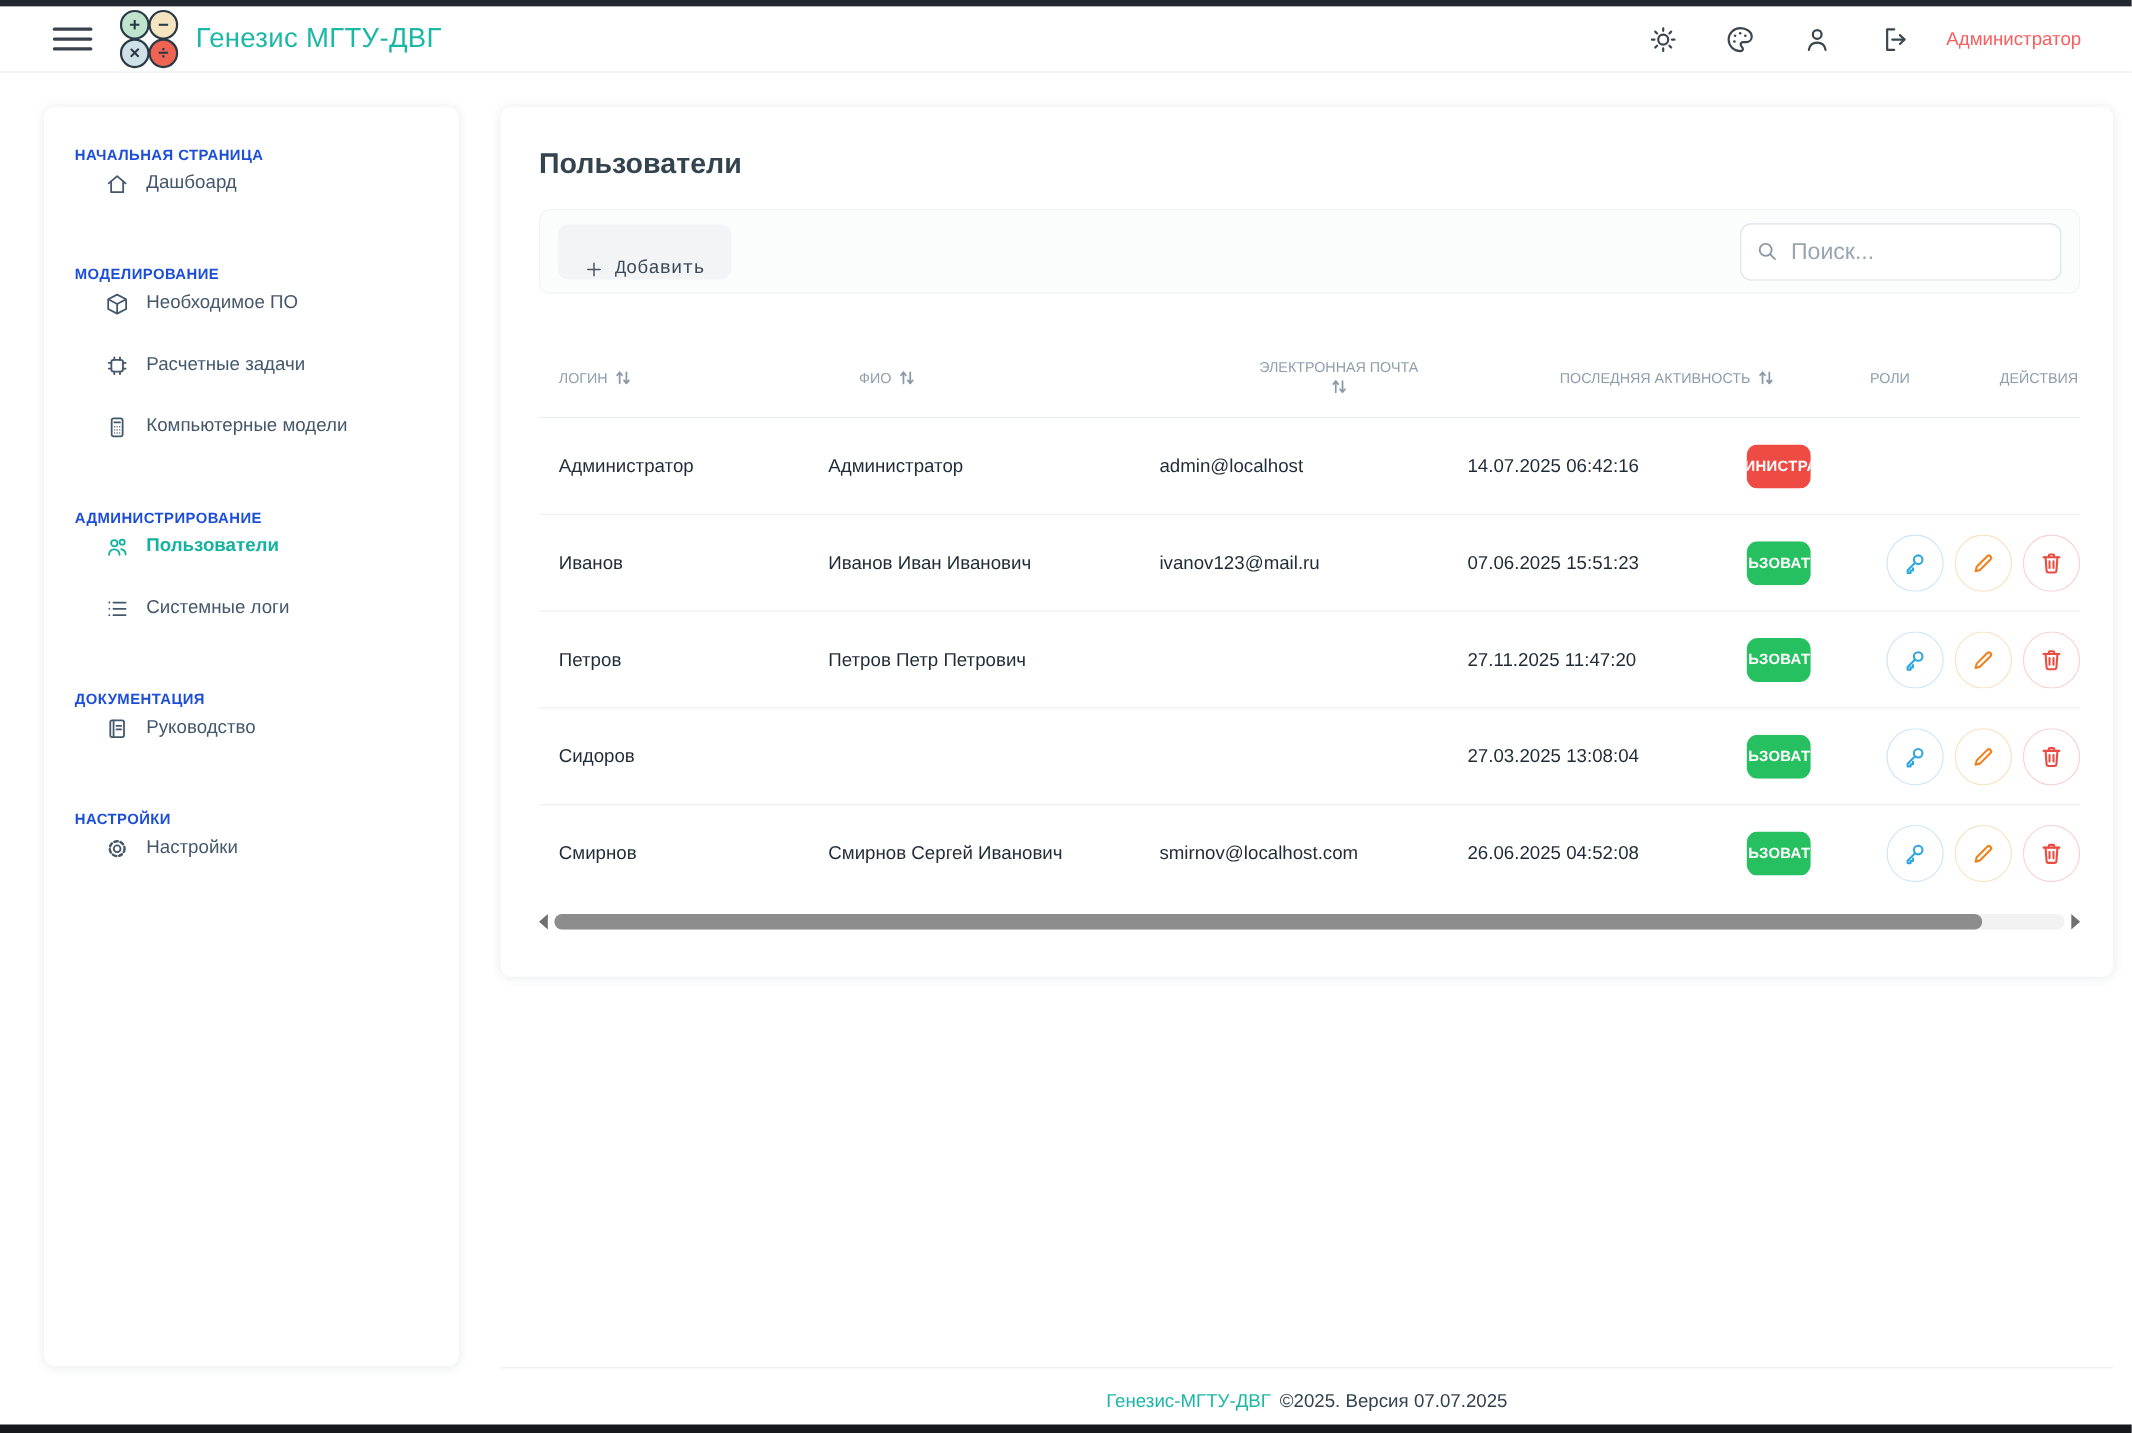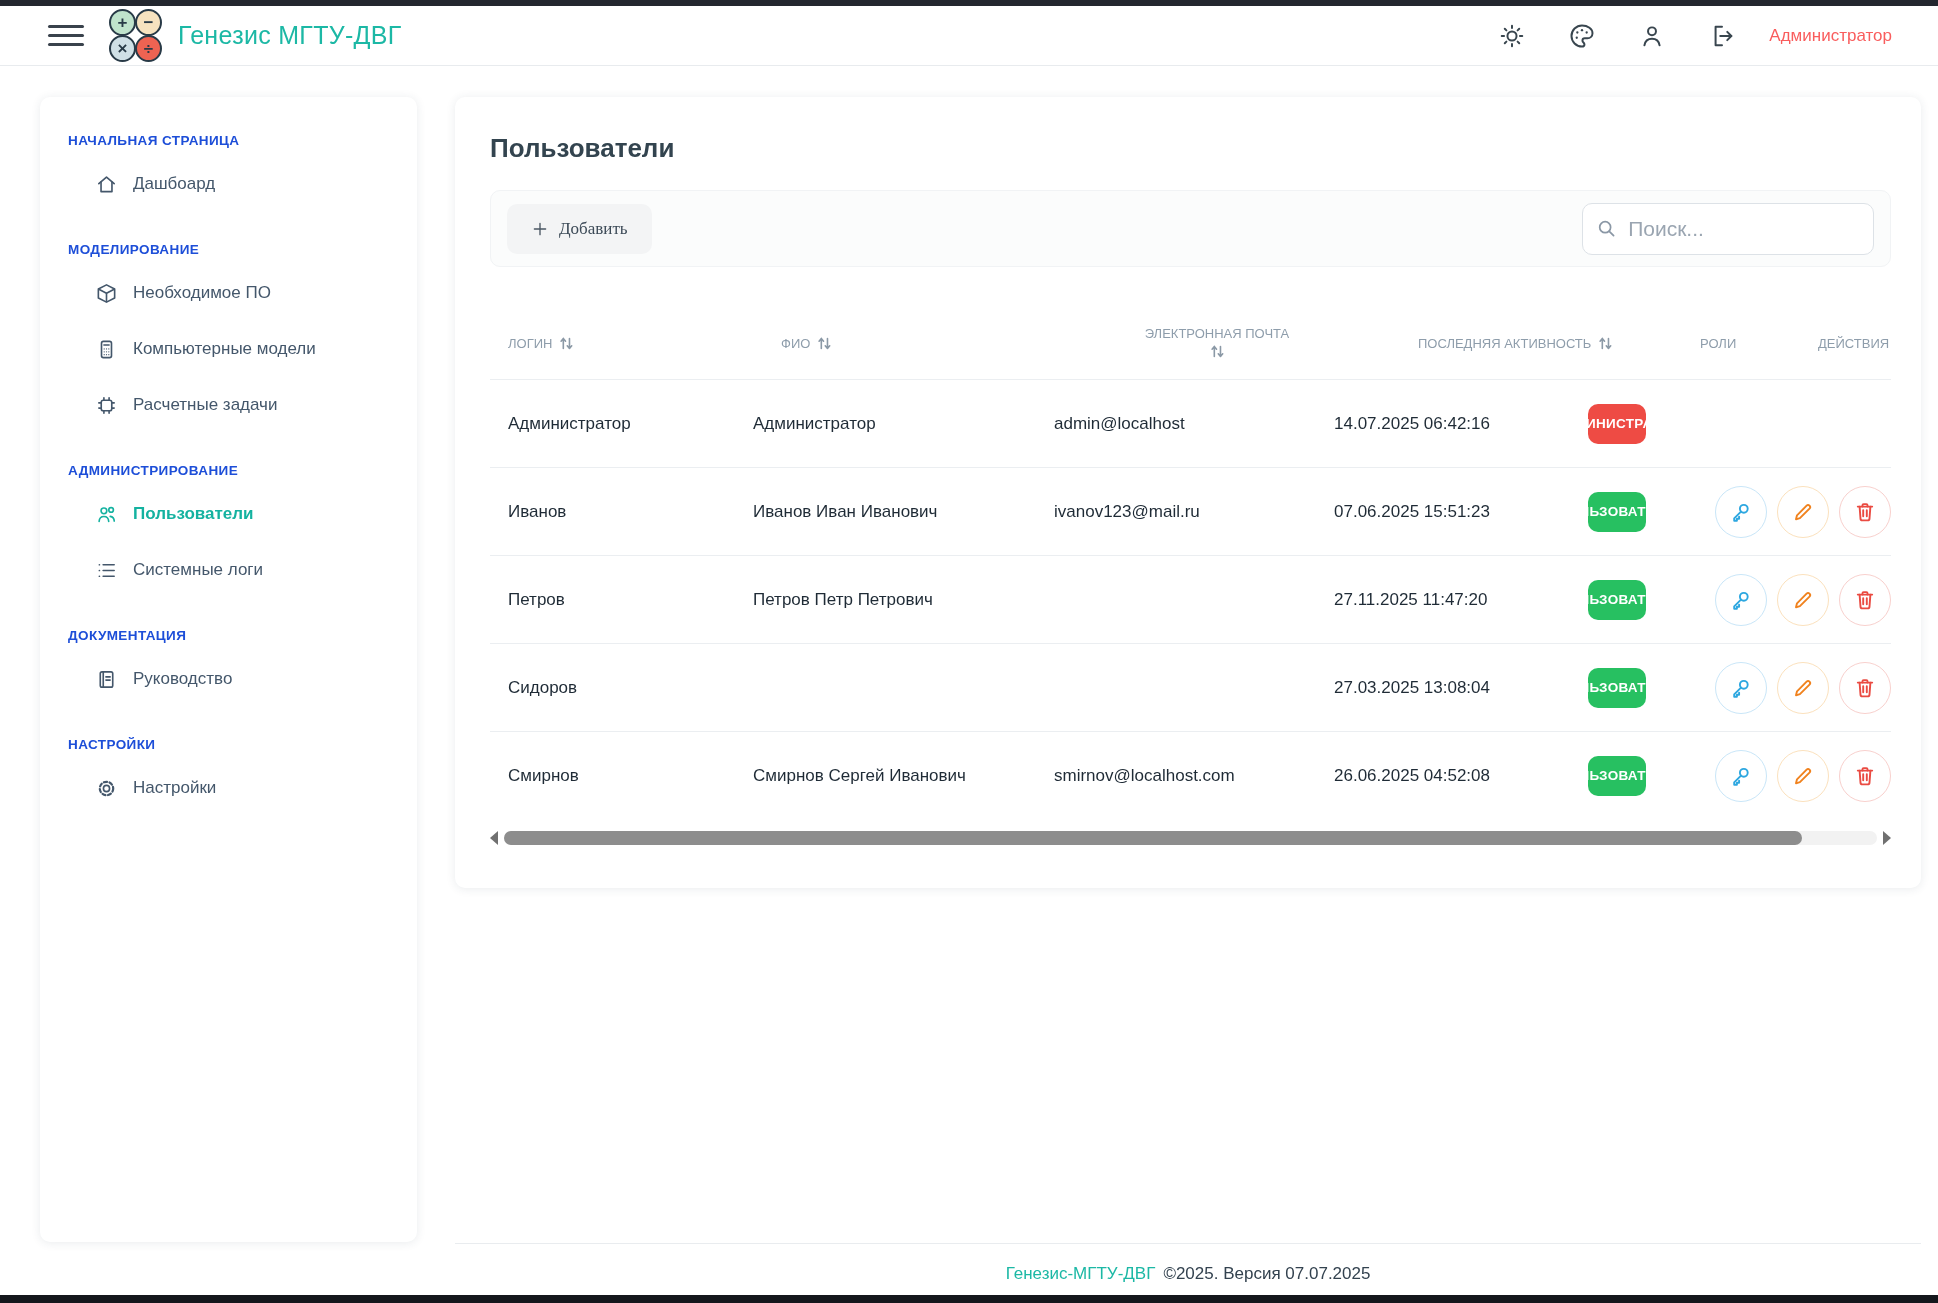--- a/index.html
+++ b/index.html
@@ -28,36 +28,36 @@
   .hicon svg { width:28px; height:28px; }
   .user-label { color:#f95d5d; font-size:17px; margin-left:-8px; cursor:pointer; }
 
   
   .body-row { flex:1 1 auto; display:flex; align-items:flex-start; position:relative; }
 
   aside { width:377px; min-width:377px; height:1145px; margin:31px 0 0 40px; background:#fff;
     border-radius:10px; box-shadow:0 1px 10px rgba(40,60,80,.10); padding:36px 26px 20px 28px; }
   .sec-label { font-size:13.5px; font-weight:700; color:#1d4ed8; letter-spacing:.4px; margin:30px 0 8px; }
   .sec-label:first-child { margin-top:0; }
-  .nav-item { height:56px; display:flex; align-items:center; gap:15px; padding-left:27px;
+  .nav-item { height:56px; display:flex; align-items:flex-start; gap:15px; padding-left:27px;
     font-size:17px; color:#44576b; cursor:pointer; border-radius:8px; }
   .nav-item svg { width:23px; height:23px; flex:0 0 auto; }
   .nav-item.active { color:#14b2a0; font-weight:700; }
 
   
   .content-col { flex:1 1 auto; display:flex; flex-direction:column; padding:31px 38px 0 38px; height:100%; }
   .main-card { background:#fff; border-radius:10px; box-shadow:0 1px 10px rgba(40,60,80,.10);
     height:791px; padding:36px 30px 0 35px; }
   .page-title { font-size:26px; font-weight:700; color:#33444f; margin-bottom:26px; }
 
   .toolbar { height:77px; background:#fbfcfc; border:1px solid #f1f3f5; border-radius:10px;
     display:flex; align-items:center; justify-content:space-between; padding:0 16px; }
   .add-btn { height:50px; background:#f3f4f5; border:none; border-radius:10px; padding:0 24px;
-    display:flex; align-items:center; gap:10px; font-size:17px; color:#3c4a57; cursor:pointer;
-    font-family:Liberation Serif, serif; }
+    display:flex; align-items:flex-end; gap:10px; font-size:17px; color:#3c4a57; cursor:pointer;
+    font-family:Liberation Mono, monospace; }
   .add-btn svg { width:18px; height:18px; }
   .search-wrap { position:relative; width:292px; }
   .search-wrap svg { position:absolute; left:13px; top:14px; width:23px; height:23px; color:#8a97a5; }
   .search-input { width:100%; height:52px; border:1px solid #dde2e7; border-radius:10px;
     padding:0 14px 0 45px; font-size:21px; color:#33424f; outline:none; font-family:inherit; }
   .search-input::placeholder { color:#9aa5b1; }
 
   
   .t-grid { display:grid; grid-template-columns:245px 301px 280px 254px 90px 1fr; align-items:center; }
   .t-head { margin-top:40px; min-height:72px; color:#8e9dab; font-size:13px;gap:28px; }
@@ -165,43 +165,43 @@
       </div>
 
       <div class="sec-label">МОДЕЛИРОВАНИЕ</div>
       <div class="nav-item">
         <svg viewBox="0 0 24 24" fill="none" stroke="currentColor" stroke-width="1.7" stroke-linejoin="round">
           <path d="M12 3 20.5 7.4v9.2L12 21l-8.5-4.4V7.4L12 3z"></path>
             <path d="M3.5 7.4 12 11.8l8.5-4.4"></path>
             <path d="M12 11.8V21"></path>
         </svg>
         <span>Необходимое ПО</span>
+      </div>
+      <div class="nav-item">
+        <svg viewBox="0 0 24 24" fill="none" stroke="currentColor" stroke-width="1.7" stroke-linecap="round">
+          <rect x="6.5" y="6.5" width="11" height="11" rx="2.2"></rect>
+          <path d="M9.3 6.5V4M14.7 6.5V4M9.3 20v-2.5M14.7 20v-2.5M6.5 9.3H4M6.5 14.7H4M20 9.3h-2.5M20 14.7h-2.5"></path>
+        </svg>
+        <span>Расчетные задачи</span>
       </div>
       <div class="nav-item">
         <svg viewBox="0 0 24 24" fill="none" stroke="currentColor" stroke-width="1.7" stroke-linecap="round">
           <rect x="6.8" y="3.5" width="10.4" height="17" rx="2"></rect>
           <path d="M9.3 7.3h5.4"></path>
           <circle cx="9.6" cy="11.4" r=".65" fill="currentColor" stroke="none"></circle>
             <circle cx="12" cy="11.4" r=".65" fill="currentColor" stroke="none"></circle>
             <circle cx="14.4" cy="11.4" r=".65" fill="currentColor" stroke="none"></circle>
           <circle cx="9.6" cy="14.4" r=".65" fill="currentColor" stroke="none"></circle>
             <circle cx="12" cy="14.4" r=".65" fill="currentColor" stroke="none"></circle>
             <circle cx="14.4" cy="14.4" r=".65" fill="currentColor" stroke="none"></circle>
           <circle cx="9.6" cy="17.4" r=".65" fill="currentColor" stroke="none"></circle>
             <circle cx="12" cy="17.4" r=".65" fill="currentColor" stroke="none"></circle>
             <circle cx="14.4" cy="17.4" r=".65" fill="currentColor" stroke="none"></circle>
         </svg>
         <span>Компьютерные модели</span>
-      </div>
-      <div class="nav-item">
-        <svg viewBox="0 0 24 24" fill="none" stroke="currentColor" stroke-width="1.7" stroke-linecap="round">
-          <rect x="6.5" y="6.5" width="11" height="11" rx="2.2"></rect>
-          <path d="M9.3 6.5V4M14.7 6.5V4M9.3 20v-2.5M14.7 20v-2.5M6.5 9.3H4M6.5 14.7H4M20 9.3h-2.5M20 14.7h-2.5"></path>
-        </svg>
-        <span>Расчетные задачи</span>
       </div>
 
       <div class="sec-label">АДМИНИСТРИРОВАНИЕ</div>
       <div class="nav-item active">
         <svg viewBox="0 0 24 24" fill="none" stroke="currentColor" stroke-width="1.7" stroke-linecap="round">
           <circle cx="9.3" cy="8.2" r="3"></circle>
           <path d="M4.3 19.2c.2-3.1 2.3-5.1 5-5.1s4.8 2 5 5.1"></path>
           <circle cx="16.8" cy="7.2" r="2.4"></circle>
           <path d="M15.9 13.9c2.5.4 4.1 2.3 4.2 5"></path>
         </svg>

